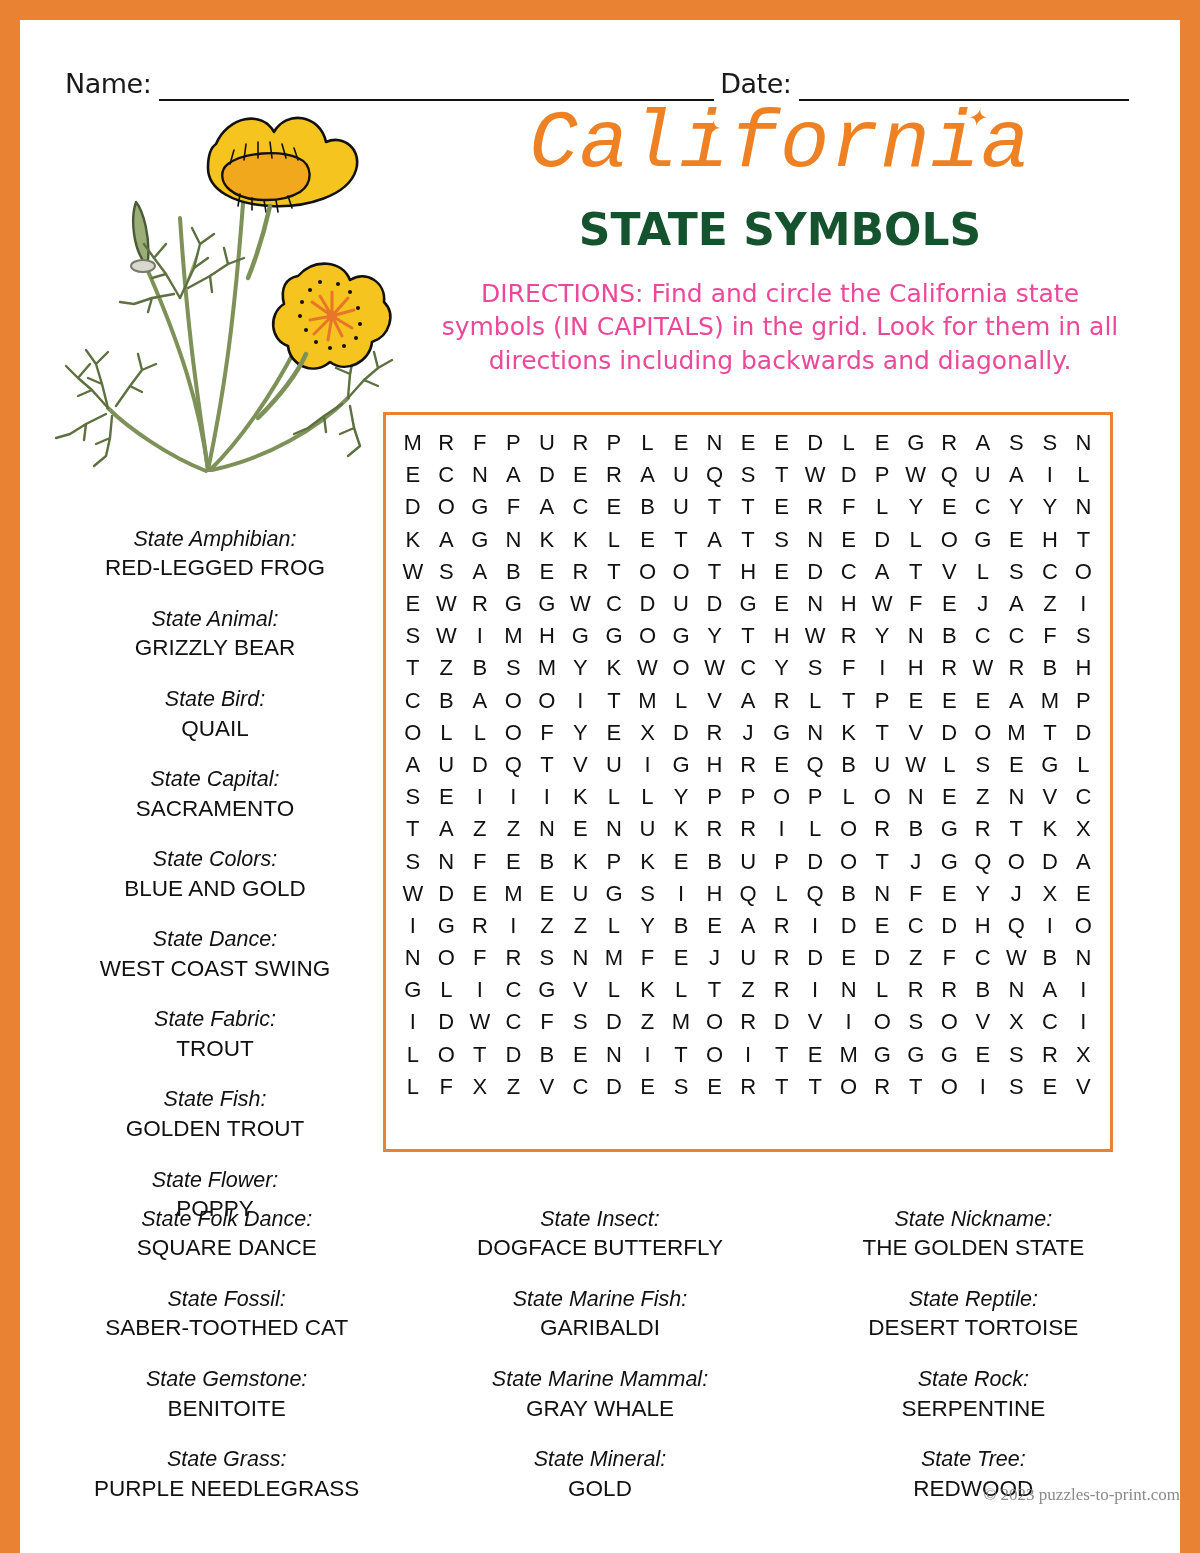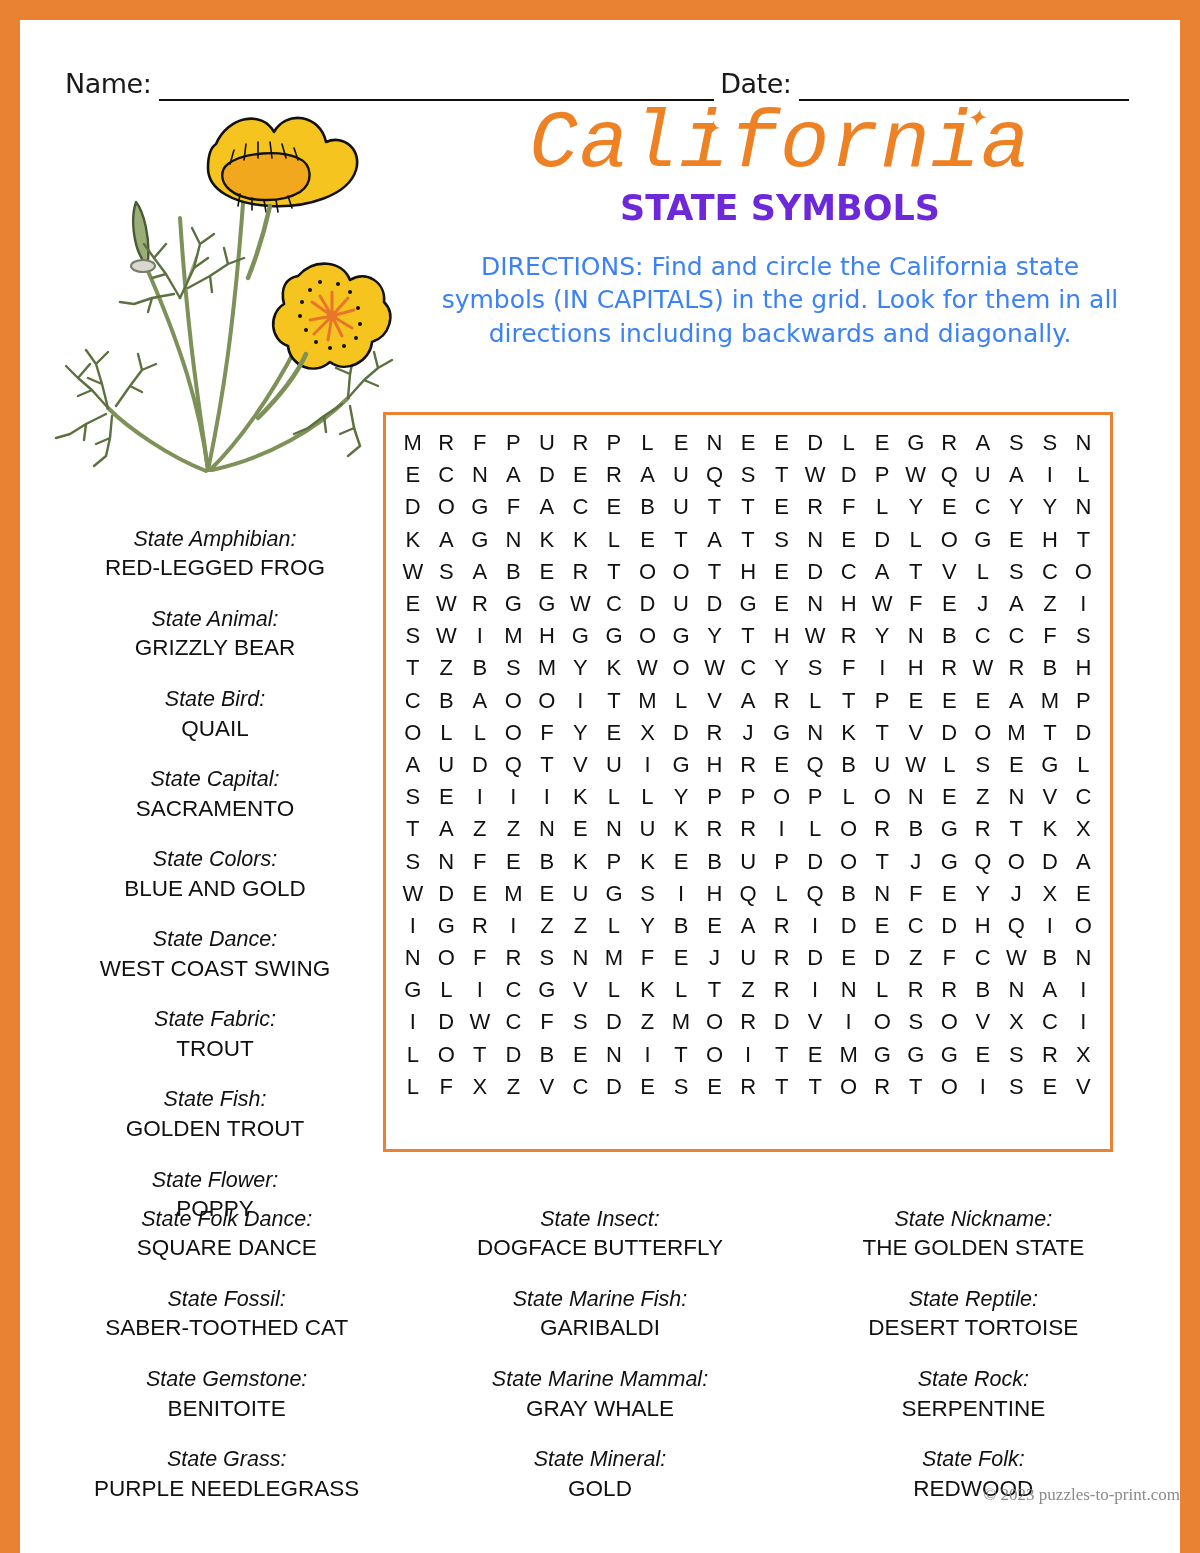--- a/index.html
+++ b/index.html
@@ -79,30 +79,30 @@
     color: #EE8124;
     font-size: 26px;
     line-height: 1;
   }
   .star-1 { top: 18px; left: 172px; font-size: 22px; }
   .star-2 { top: 6px; right: 44px; font-size: 24px; }
 
   .title-sub {
     font-family: "DejaVu Sans", sans-serif;
     font-weight: bold;
-    font-size: 35px;
+    font-size: 44px;
     letter-spacing: 0px;
-    color: #6d28d9;
-    margin-top: 0;
+    color: #14532d;
+    margin-top: 16px;
   }
   .directions {
     font-family: "DejaVu Sans", sans-serif;
     font-size: 25px;
     line-height: 1.33;
-    color: #3b82f6;
+    color: #ec4899;
     margin: 22px auto 0;
     width: 680px;
   }
 
   
   .gridbox {
     position: absolute;
     left: 363px;
     top: 392px;
     width: 730px;
@@ -841,21 +841,21 @@
         </div>
         <div class="wl-entry">
           <div class="wl-label">State Reptile:</div>
           <div class="wl-value">DESERT TORTOISE</div>
         </div>
         <div class="wl-entry">
           <div class="wl-label">State Rock:</div>
           <div class="wl-value">SERPENTINE</div>
         </div>
         <div class="wl-entry">
-          <div class="wl-label">State Folk:</div>
+          <div class="wl-label">State Tree:</div>
           <div class="wl-value">REDWOOD</div>
         </div>
       </div>
   </div>
 
   <div class="footer">© 2023 puzzles-to-print.com</div>
 
 </div>
 
 </body></html>

